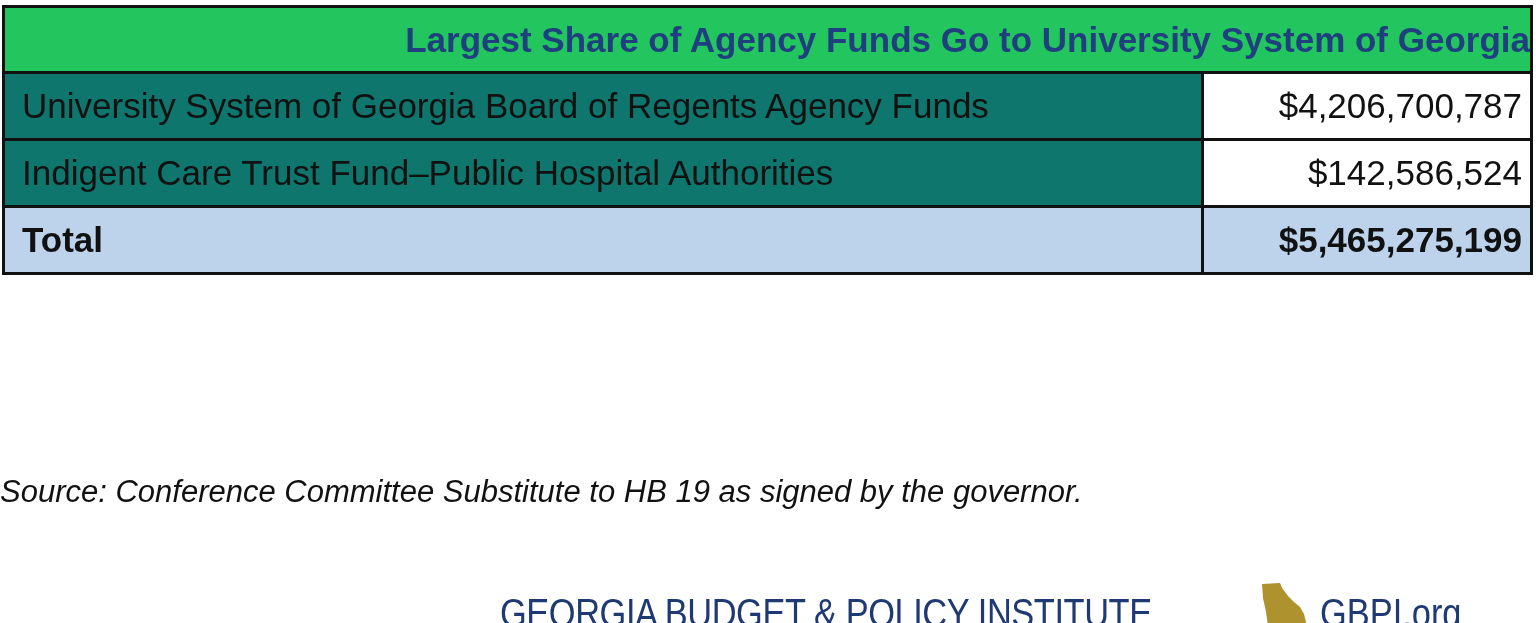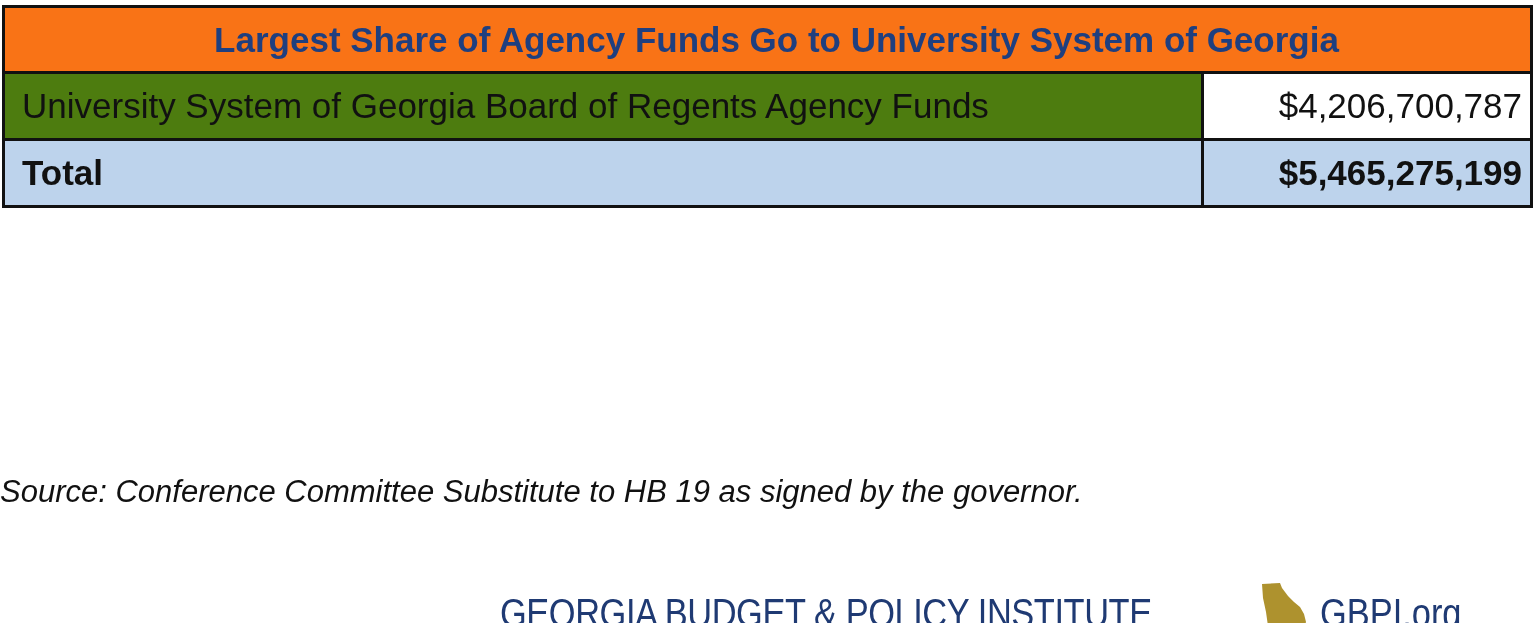--- a/index.html
+++ b/index.html
@@ -24,34 +24,34 @@
       width: 1528px;
       border-collapse: collapse;
       table-layout: fixed;
     }
     table.funds td, table.funds th {
       border: 3px solid #111111;
       padding: 0;
       height: 64px;
     }
     table.funds th.title-cell {
-      background: #f97316;
+      background: #22c55e;
       color: #1f3f7f;
       font-weight: bold;
       font-size: 35px;
-      text-align: center;
+      text-align: right;
       padding-left: 18px;
       height: 63px;
     }
     table.funds td.label-cell {
       font-size: 35px;
       color: #111111;
       text-align: left;
       padding-left: 17px;
-      background: #4d7c0f;
+      background: #0f766e;
     }
     table.funds td.value-cell {
       font-size: 35px;
       color: #111111;
       text-align: right;
       padding-right: 8px;
       background: #ffffff;
     }
     table.funds tr.total-row td {
       background: #bdd3ec;
@@ -114,20 +114,24 @@
     <thead>
       <tr>
         <th class="title-cell" colspan="2">Largest Share of Agency Funds Go to University System of Georgia</th>
       </tr>
     </thead>
     <tbody>
       <tr>
         <td class="label-cell">University System of Georgia Board of Regents Agency Funds</td>
         <td class="value-cell">$4,206,700,787</td>
       </tr>
+      <tr>
+        <td class="label-cell">Indigent Care Trust Fund–Public Hospital Authorities</td>
+        <td class="value-cell">$142,586,524</td>
+      </tr>
       <tr class="total-row">
         <td class="label-cell">Total</td>
         <td class="value-cell">$5,465,275,199</td>
       </tr>
     </tbody>
   </table>
 </div>
 
 <div class="source-note">Source: Conference Committee Substitute to HB 19 as signed by the governor.</div>
 

